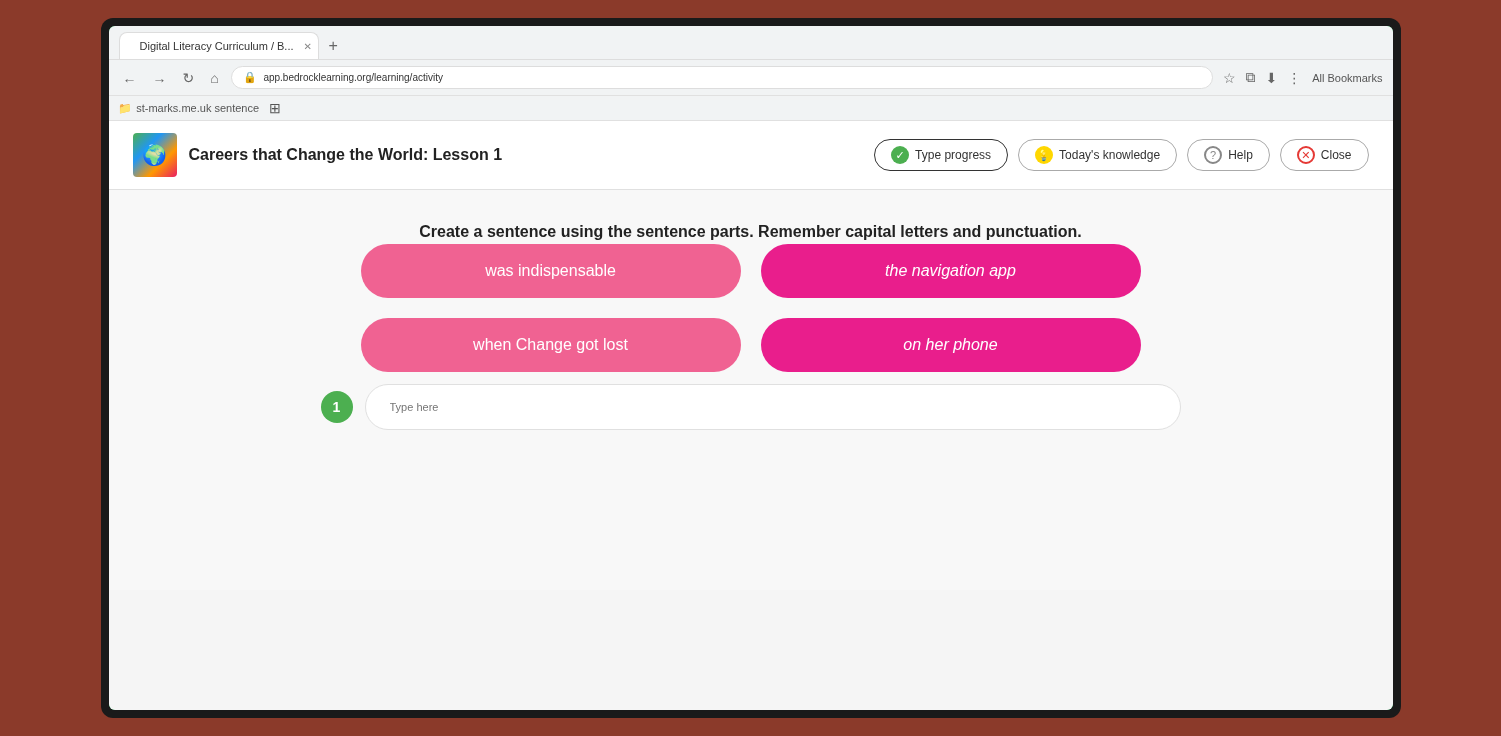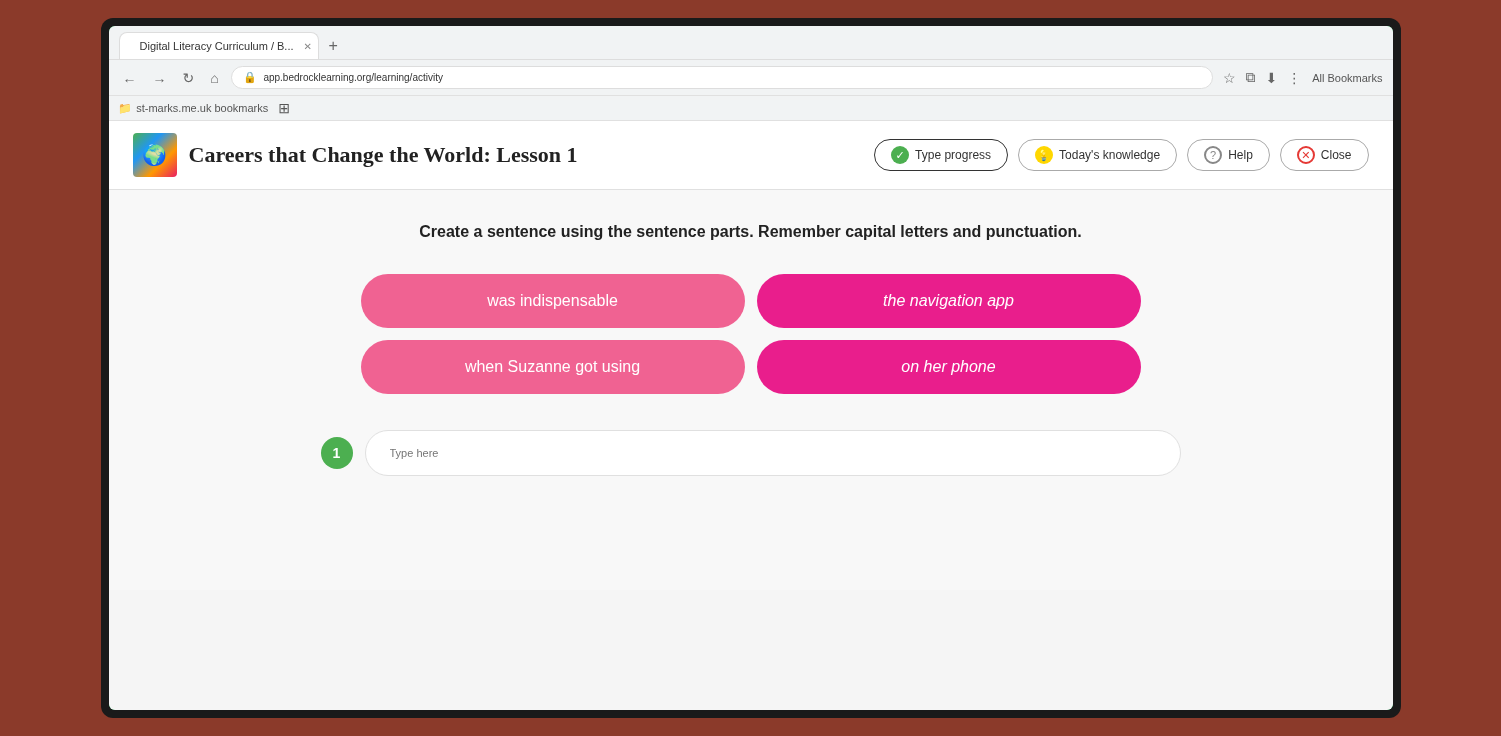--- a/index.html
+++ b/index.html
@@ -194,24 +194,23 @@
       height: 44px;
       border-radius: 4px;
       background: linear-gradient(135deg, #4CAF50, #2196F3, #FF9800, #E91E63);
       display: flex;
       align-items: center;
       justify-content: center;
       font-size: 20px;
     }
 
     .app-title {
-      font-size: 22px;
+      font-size: 16px;
       font-weight: bold;
       color: #222;
-      font-family: Liberation Serif, serif;
     }
 
     .header-nav {
       display: flex;
       gap: 10px;
       align-items: center;
     }
 
     .nav-pill {
       border: 1.5px solid #aaa;
@@ -250,30 +249,29 @@
       background: #f8f8f8;
       padding: 30px 60px;
       min-height: 400px;
     }
 
     .instruction-text {
       font-size: 16px;
       font-weight: 600;
       color: #222;
       text-align: center;
-      margin-bottom: 30px;
       line-height: 1.5;
     }
 
     .sentence-parts-grid {
       display: grid;
       grid-template-columns: 1fr 1fr;
-      gap: 12px;
+      gap: 20px;
       max-width: 780px;
-      margin: 0 auto 36px auto;
+      margin: 0 auto 12px auto;
     }
 
     .sentence-part {
       background: #f06292;
       color: #ffffff;
       border: none;
       border-radius: 28px;
       padding: 18px 24px;
       font-size: 16px;
       font-weight: 500;
@@ -353,21 +351,21 @@
         <button class="toolbar-icon-btn">⧉</button>
         <button class="toolbar-icon-btn">⬇</button>
         <button class="toolbar-icon-btn">⋮</button>
         <span style="font-size:11px;color:#555;margin-left:3px;">All Bookmarks</span>
       </div>
     </div>
 
     <div class="bookmarks-bar">
       <span class="bookmark-item">
         <span>📁</span>
-        <span>st-marks.me.uk bookmarks</span>
+        <span>st-marks.me.uk sentence</span>
       </span>
       <span style="font-size:14px;">⊞</span>
     </div>
 
     <div class="content-area">
 
       <div class="app-header">
         <div class="app-logo-area">
           <div class="app-logo">
             <span>🌍</span>
@@ -398,21 +396,21 @@
         </div>
       </div>
 
       <div class="exercise-area">
 
         <p class="instruction-text">Create a sentence using the sentence parts. Remember capital letters and punctuation.</p>
 
         <div class="sentence-parts-grid">
           <button class="sentence-part">was indispensable</button>
           <button class="sentence-part darker">the navigation app</button>
-          <button class="sentence-part">when Suzanne got using</button>
+          <button class="sentence-part">when Change got lost</button>
           <button class="sentence-part darker">on her phone</button>
         </div>
 
         <div class="input-area">
           <div class="input-badge">1</div>
           <input class="sentence-input" type="text" placeholder="Type here" style="">
         </div>
 
       </div>
     </div>

